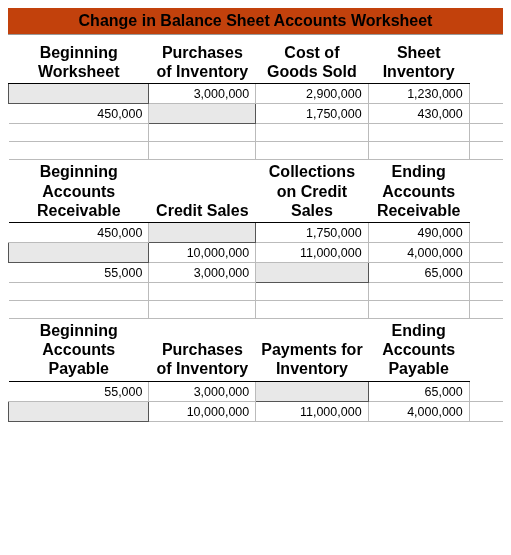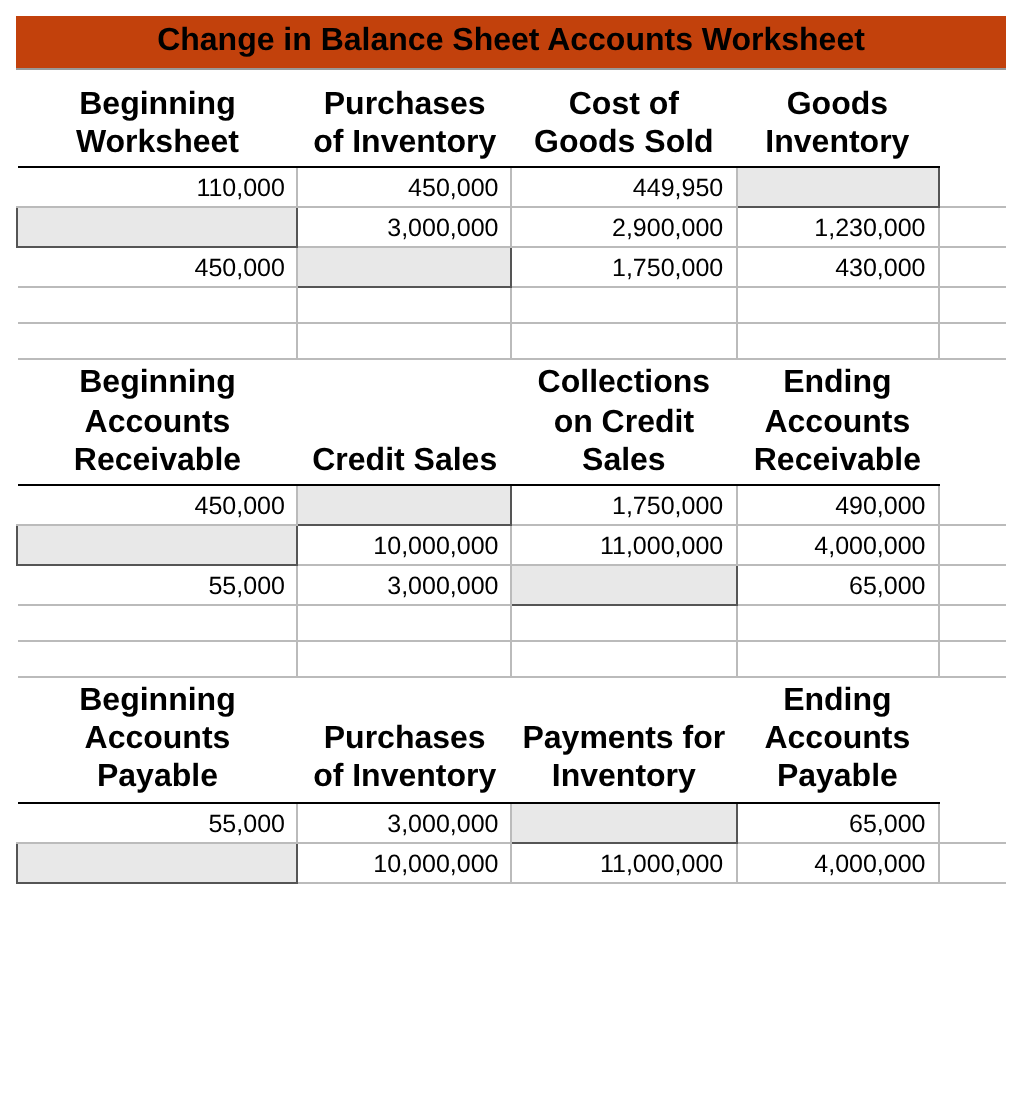--- a/index.html
+++ b/index.html
@@ -77,29 +77,22 @@
       <col class="c1">
       <col class="c2">
       <col class="c3">
       <col class="c4">
   </colgroup>
   <tbody id="tbody">
       <tr>
         <th>Beginning Worksheet</th>
         <th>Purchases of Inventory</th>
         <th>Cost of Goods Sold</th>
-        <th>Goods Inventory</th>
+        <th>Sheet Inventory</th>
         <th class="no-underline"></th>
-      </tr>
-      <tr>
-        <td>110,000</td>
-        <td>450,000</td>
-        <td>449,950</td>
-        <td class="in"></td>
-        <td class="last"></td>
       </tr>
       <tr>
         <td class="in"></td>
         <td>3,000,000</td>
         <td>2,900,000</td>
         <td>1,230,000</td>
         <td class="last"></td>
       </tr>
       <tr>
         <td>450,000</td>

